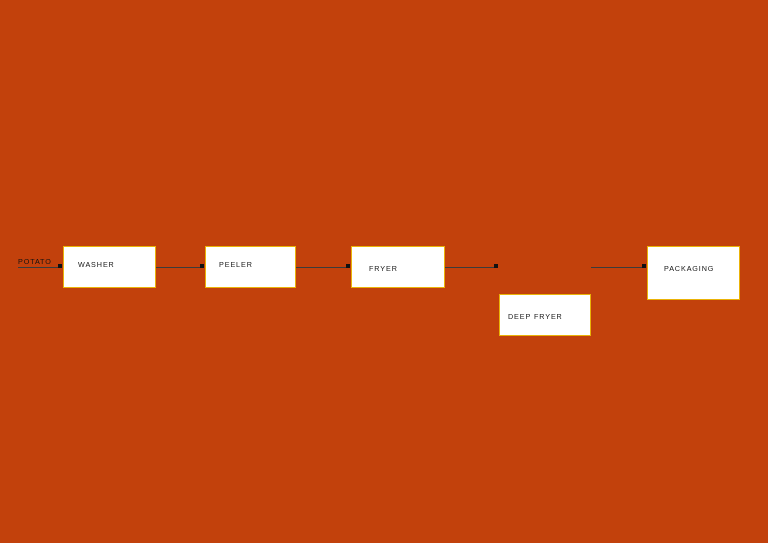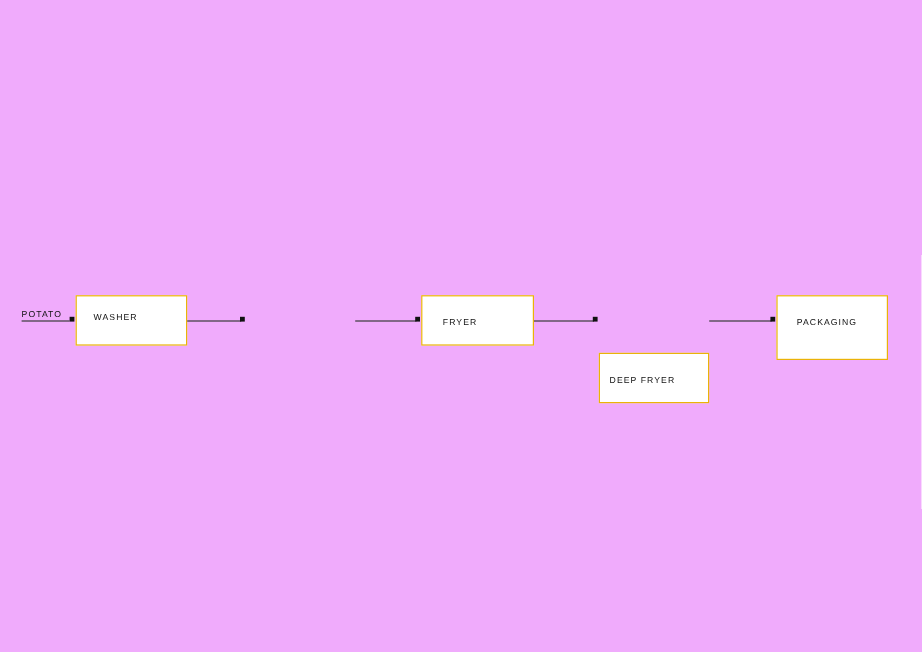--- a/index.html
+++ b/index.html
@@ -5,21 +5,21 @@
 <style>
   html, body {
     margin: 0;
     padding: 0;
     background: #ffffff;
   }
   #canvas {
     position: relative;
     width: 768px;
     height: 543px;
-    background: #f0abfc;
+    background: #c2410c;
     overflow: hidden;
     font-family: "Liberation Sans", sans-serif;
   }
   .node {
     position: absolute;
     box-sizing: border-box;
     background: #ffffff;
     border: 1px solid #eab308;
   }
   .node-label {
@@ -60,20 +60,23 @@
   <div class="edge-line" style="left:18px; top:267px; width:40px;"></div>
   <div class="edge-head" style="left:58px; top:264px;"></div>
 
   <div class="node" style="left:63px; top:246px; width:93px; height:42px;">
     <div class="node-label" style="left:14px; top:14px;">WASHER</div>
   </div>
 
   <div class="edge-line" style="left:156px; top:267px; width:45px;"></div>
   <div class="edge-head" style="left:200px; top:264px;"></div>
 
+  <div class="node" style="left:205px; top:246px; width:91px; height:42px;">
+    <div class="node-label" style="left:13px; top:14px;">PEELER</div>
+  </div>
 
   <div class="edge-line" style="left:296px; top:267px; width:51px;"></div>
   <div class="edge-head" style="left:346px; top:264px;"></div>
 
   <div class="node" style="left:351px; top:246px; width:94px; height:42px;">
     <div class="node-label" style="left:17px; top:18px;">FRYER</div>
   </div>
 
   <div class="edge-line" style="left:445px; top:267px; width:50px;"></div>
   <div class="edge-head" style="left:494px; top:264px;"></div>

